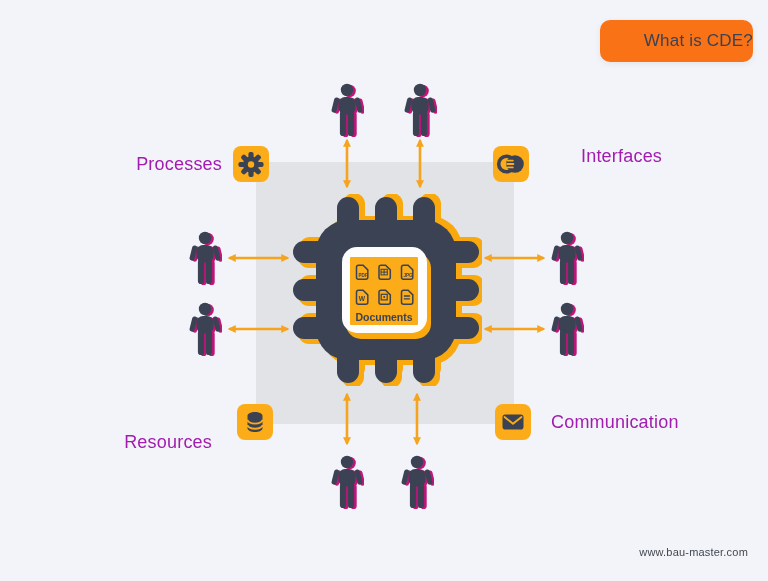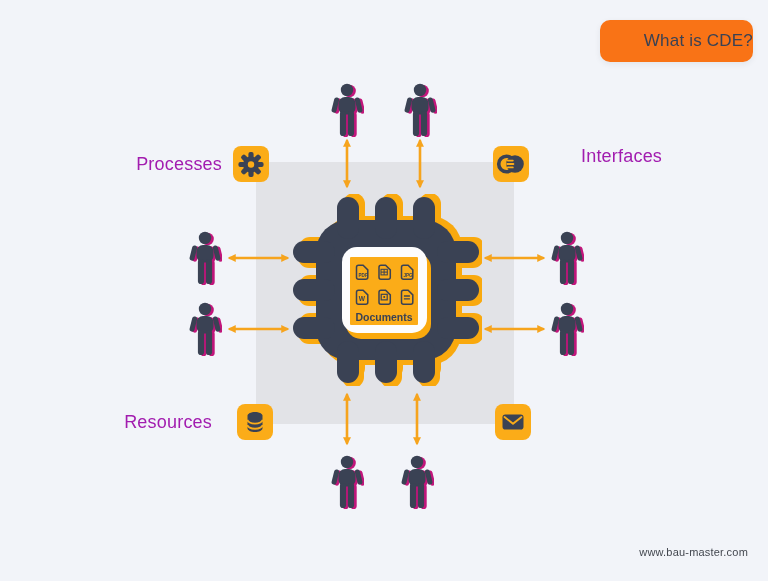--- a/index.html
+++ b/index.html
@@ -155,37 +155,38 @@
       <circle cx="13.5" cy="18" r="7.8" fill="none" stroke="#3A4254" stroke-width="3.6"></circle>
       <g stroke="#FBAC18" stroke-width="1.8" stroke-linecap="round">
         <path d="M14.8,14.6 h5"></path>
         <path d="M14.2,18 h6.2"></path>
         <path d="M14.8,21.4 h5"></path>
       </g>
     </svg>
   </div>
   <div class="corner-label" style="left:566px;top:145px;margin-left:15px;">Interfaces</div>
 
-  <div class="corner-label" style="right:556px;top:411px;">Resources</div>
+  <div class="corner-label" style="right:556px;top:431px;">Resources</div>
   <div class="icon-sq" style="left:237px;top:404px;">
     <svg width="36" height="36" viewBox="0 0 36 36">
       <path d="M10.5,11.8 c0,-2.1 3.4,-3.8 7.5,-3.8 c4.1,0 7.5,1.7 7.5,3.8 v12.4 c0,2.1 -3.4,3.8 -7.5,3.8 c-4.1,0 -7.5,-1.7 -7.5,-3.8 z" fill="#3A4254"></path>
       <g stroke="#FBAC18" stroke-width="1.9" fill="none">
         <path d="M10.5,15.8 c0,2.1 3.4,3.8 7.5,3.8 c4.1,0 7.5,-1.7 7.5,-3.8"></path>
         <path d="M10.5,20.9 c0,2.1 3.4,3.8 7.5,3.8 c4.1,0 7.5,-1.7 7.5,-3.8"></path>
       </g>
     </svg>
   </div>
 
   <div class="icon-sq" style="left:495px;top:404px;">
     <svg width="36" height="36" viewBox="0 0 36 36">
       <rect x="7.5" y="10.5" width="21" height="15" rx="2.8" fill="#3A4254"></rect>
       <path d="M9.5,13 L18,19.8 L26.5,13" stroke="#FBAC18" stroke-width="1.9" fill="none" stroke-linecap="round" stroke-linejoin="round"></path>
     </svg>
   </div>
+  <div class="corner-label" style="left:551px;top:411px;">Communication</div>
 
   <svg class="person" style="left:330px;top:83px;" viewBox="0 0 34 54">
     <use href="#pshape" fill="#C2157B" x="2.6" y="1"></use>
       <use href="#pshape" fill="#3A4254"></use>
   </svg>
   <svg class="person" style="left:403px;top:83px;" viewBox="0 0 34 54">
     <use href="#pshape" fill="#C2157B" x="2.6" y="1"></use>
       <use href="#pshape" fill="#3A4254"></use>
   </svg>
   <svg class="person" style="left:188px;top:231px;" viewBox="0 0 34 54">

